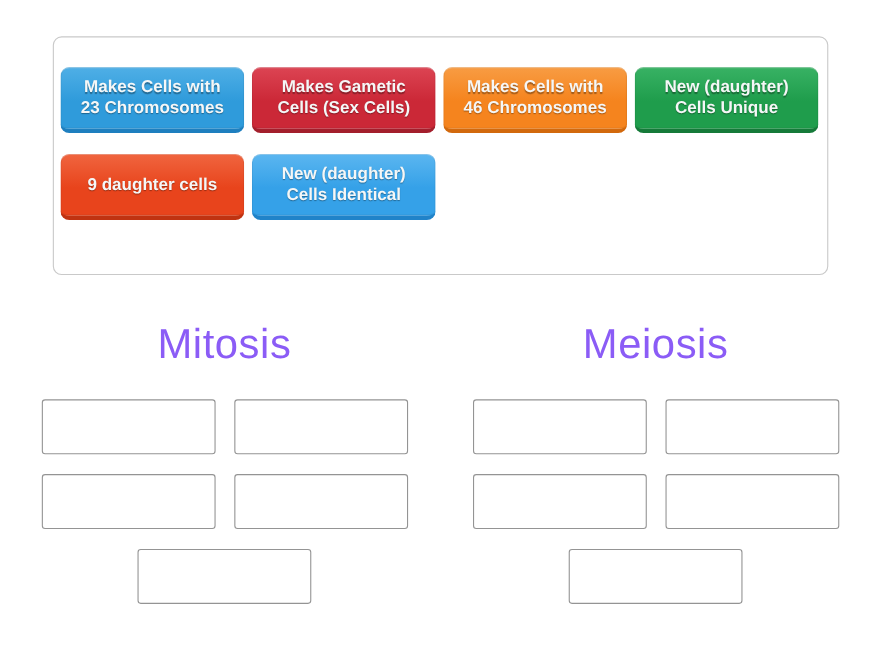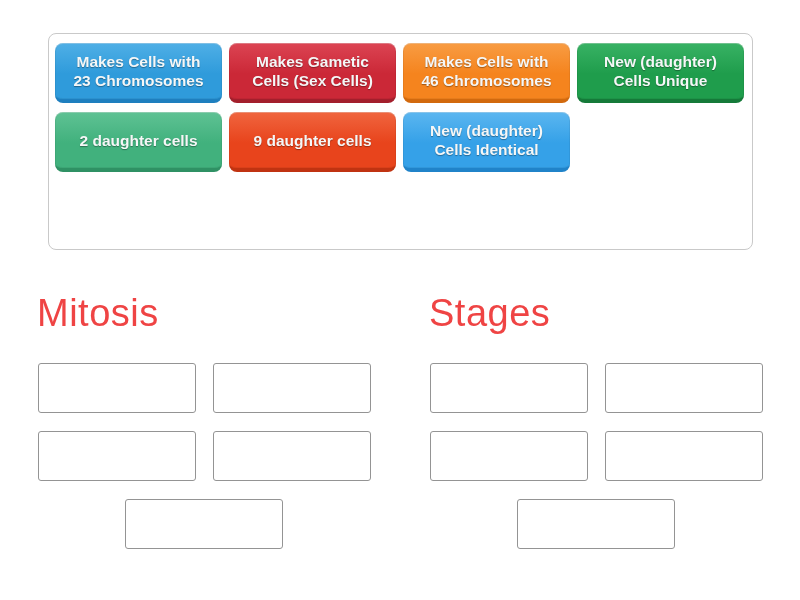--- a/index.html
+++ b/index.html
@@ -12,24 +12,24 @@
   }
   .stage { position: absolute; inset: 0; }
 
   
   .tile-pool {
     position: absolute;
     left: 48px; top: 33px;
     width: 705px; height: 217px;
     border: 1px solid #c9c9c9;
     border-radius: 8px;
-    padding: 9px 6px;
+    padding: 27px 6px;
     display: flex;
     flex-wrap: wrap;
-    gap: 9px 7px;
+    gap: 19px 7px;
     align-content: flex-start;
     background: #ffffff;
   }
   .tile {
     width: 167px; height: 60px;
     border-radius: 8px;
     display: flex;
     align-items: center;
     justify-content: center;
     text-align: center;
@@ -47,21 +47,22 @@
     user-select: none;
   }
 
   
   .group { position: absolute; top: 290px; width: 334px; }
   .group-left  { left: 37px; }
   .group-right { left: 429px; }
   .group-title {
     font-size: 38px;
     font-weight: 300;
-    color: #ef4444;
+    color: #8b5cf6;
+    text-align: center;
     line-height: 46px;
     letter-spacing: 0.5px;
   }
   .slots {
     margin-top: 27px;
     display: grid;
     grid-template-columns: 158px 158px;
     gap: 18px 17px;
     justify-content: center;
   }
@@ -80,39 +81,38 @@
 
   <div class="tile-pool">
     <div class="tile" style="--c: #2f9bdb; --c-light: #4fafe6; --c-dark: #1e7fbf;">Makes Cells with
 23 Chromosomes</div>
     <div class="tile" style="--c: #cb2837; --c-light: #dc4453; --c-dark: #a31f2c;">Makes Gametic
 Cells (Sex Cells)</div>
     <div class="tile" style="--c: #f5841e; --c-light: #f89c43; --c-dark: #d2690d;">Makes Cells with
 46 Chromosomes</div>
     <div class="tile" style="--c: #1f9d4c; --c-light: #38b264; --c-dark: #157a39;">New (daughter)
 Cells Unique</div>
-    <div class="tile" style="--c: #41b17d; --c-light: #5fc294; --c-dark: #2f9164;">2 daughter cells</div>
     <div class="tile" style="--c: #e8441c; --c-light: #f0653f; --c-dark: #c03311;">9 daughter cells</div>
     <div class="tile" style="--c: #35a1e8; --c-light: #5bb6f0; --c-dark: #2083c9;">New (daughter)
 Cells Identical</div>
   </div>
 
   <section class="group group-left">
     <h2 class="group-title">Mitosis</h2>
     <div class="slots">
       <div class="slot"></div>
       <div class="slot"></div>
       <div class="slot"></div>
       <div class="slot"></div>
       <div class="slot slot-center"></div>
     </div>
   </section>
 
   <section class="group group-right">
-    <h2 class="group-title">Stages</h2>
+    <h2 class="group-title">Meiosis</h2>
     <div class="slots">
       <div class="slot"></div>
       <div class="slot"></div>
       <div class="slot"></div>
       <div class="slot"></div>
       <div class="slot slot-center"></div>
     </div>
   </section>
 
 </div>

